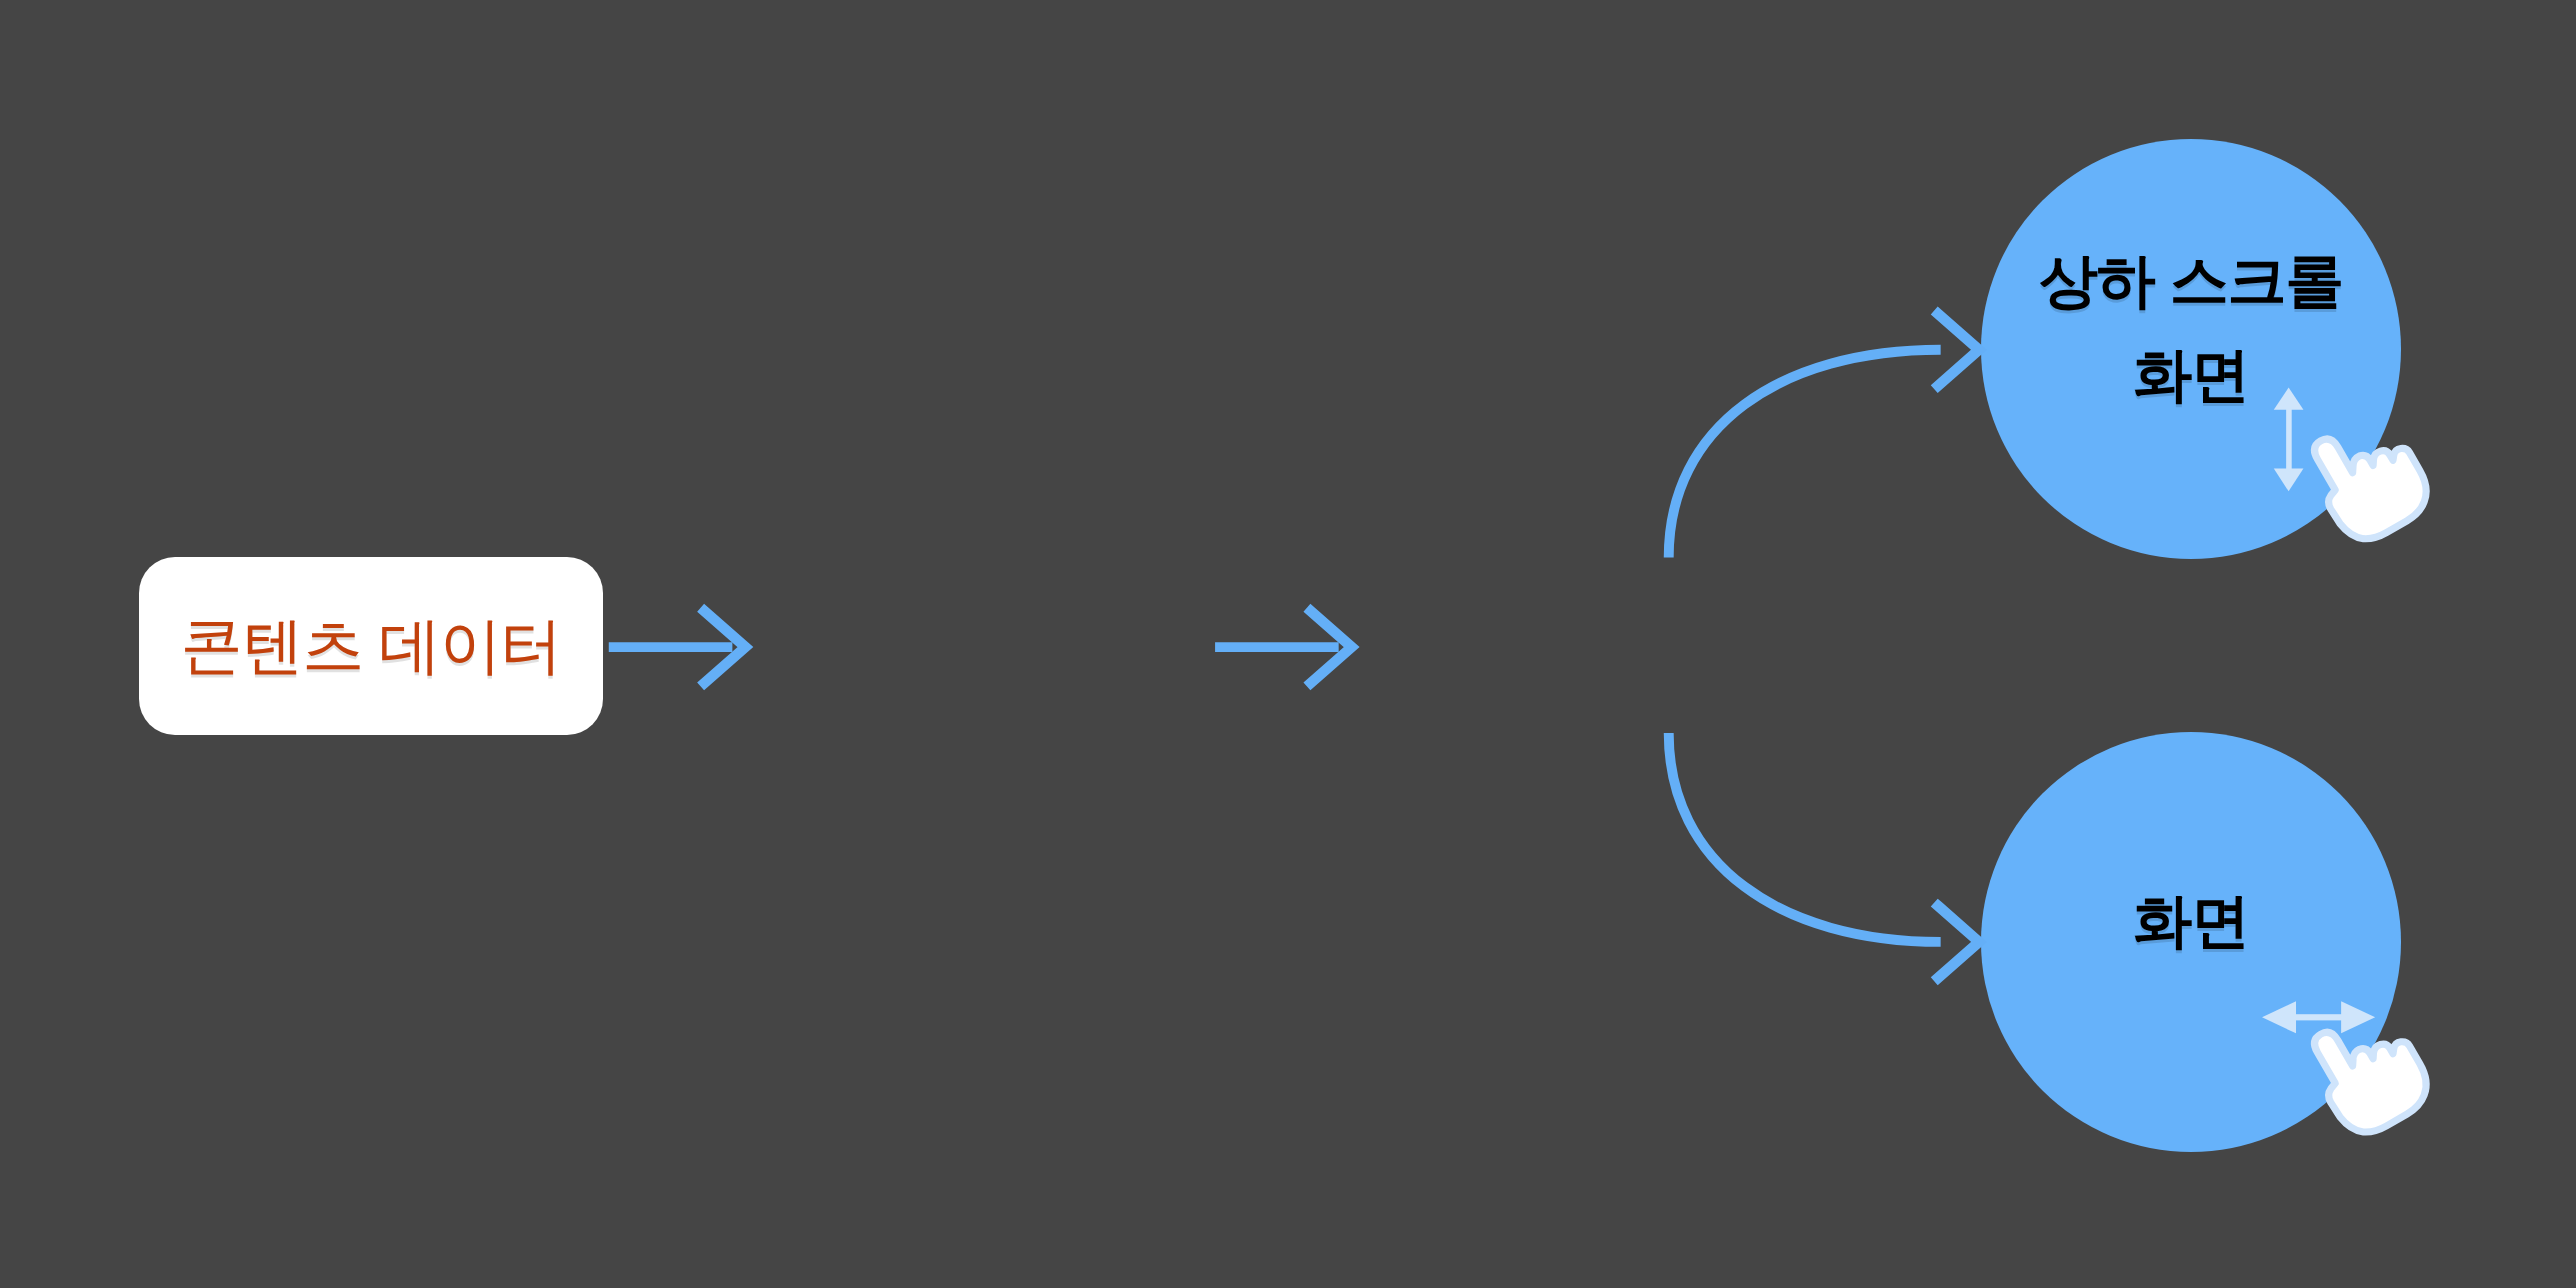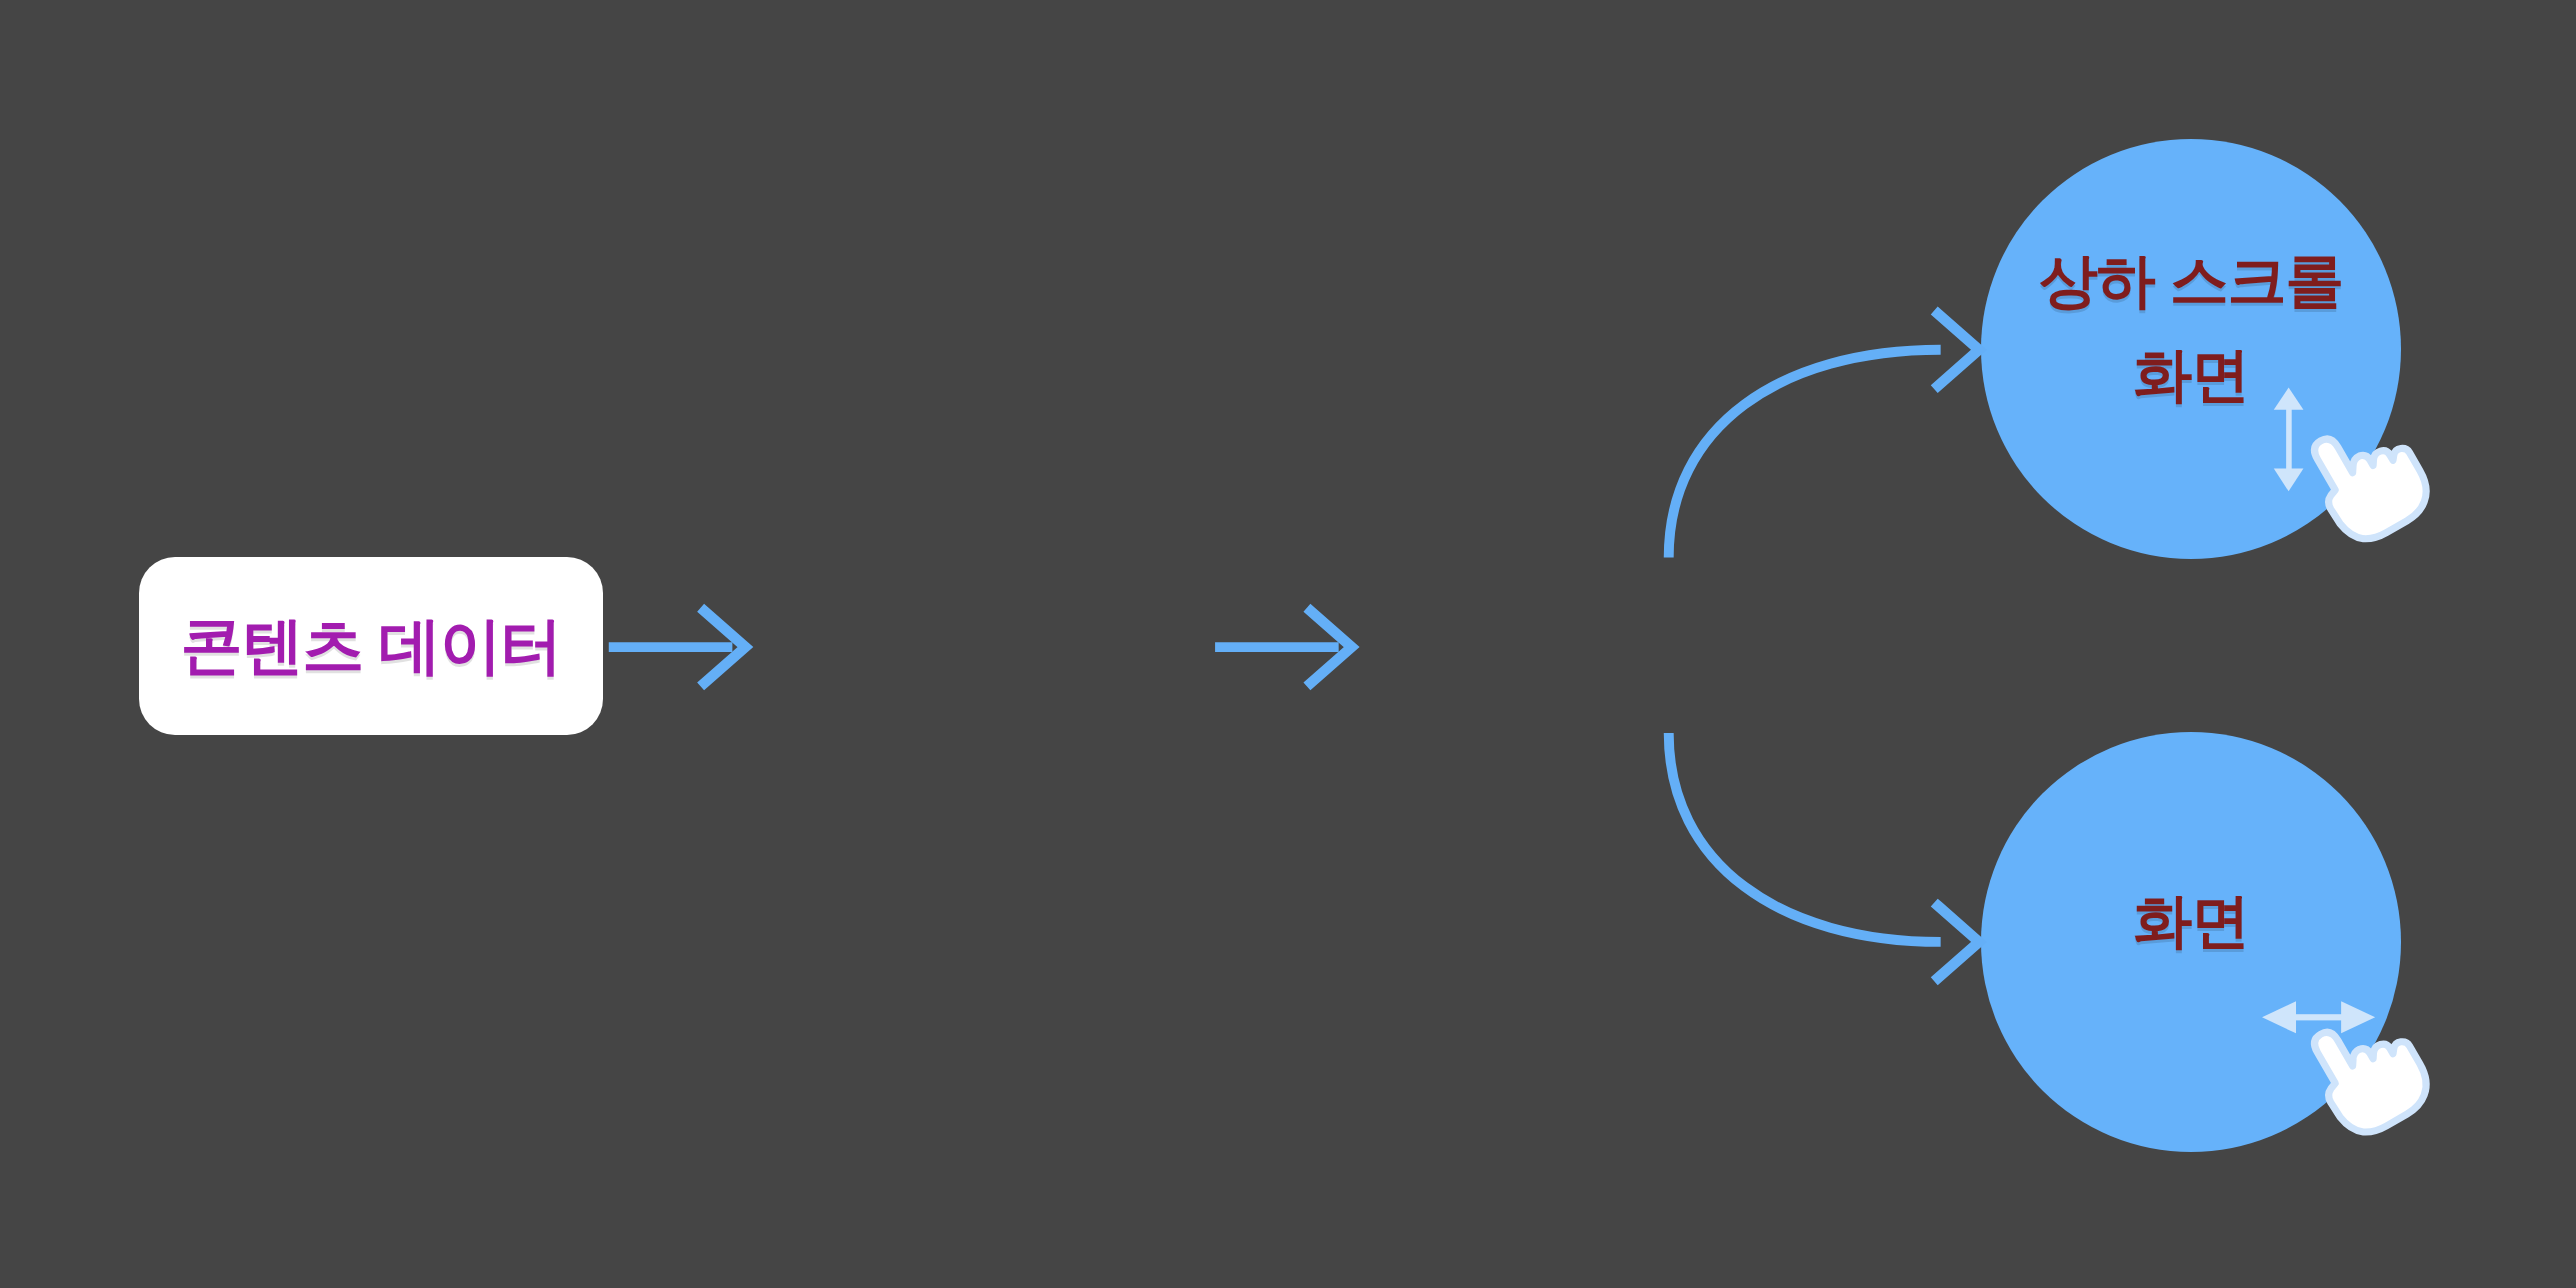--- a/index.html
+++ b/index.html
@@ -21,22 +21,22 @@
     width: 464px;
     height: 178px;
     background: #ffffff;
     border-radius: 36px;
     display: flex;
     align-items: center;
     justify-content: center;
   }
   .flow-box .box-label {
     font-size: 62px;
-    font-weight: 700;
-    color: #a21caf;
+    font-weight: 400;
+    color: #c2410c;
     letter-spacing: -1.2px;
     white-space: nowrap;
     text-shadow: 0 2.5px 0.6px rgba(90,90,90,0.18);
     text-align: right;
   }
   #box-content { left: 139px; }
   #box-analysis { left: 745px; }
   #box-output { left: 1354px; }
 
   .screen-circle {
@@ -50,21 +50,21 @@
     align-items: center;
     justify-content: center;
   }
   #circle-scroll { top: 139px; }
   #circle-swipe { top: 732px; }
   .circle-label {
     margin-top: -43px;
     text-align: center;
     font-size: 59px;
     font-weight: 800;
-    color: #7f1d1d;
+    color: #000000;
     letter-spacing: -1.2px;
     line-height: 94px;
     text-shadow: 0 2.5px 0.6px rgba(0,0,0,0.12);
   }
   .circle-label span { display: block; white-space: nowrap; }
 
   #overlay {
     position: absolute;
     left: 0;
     top: 0;

